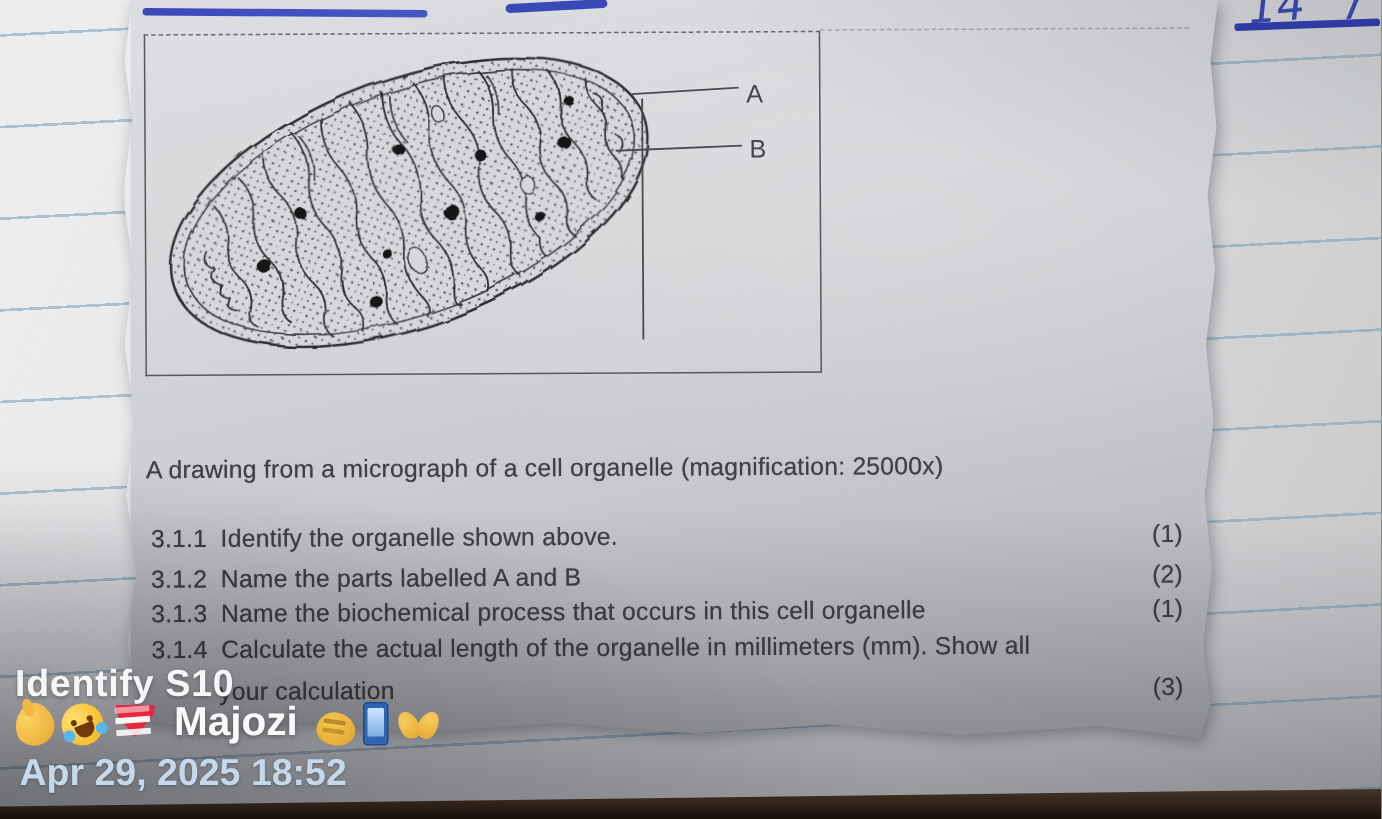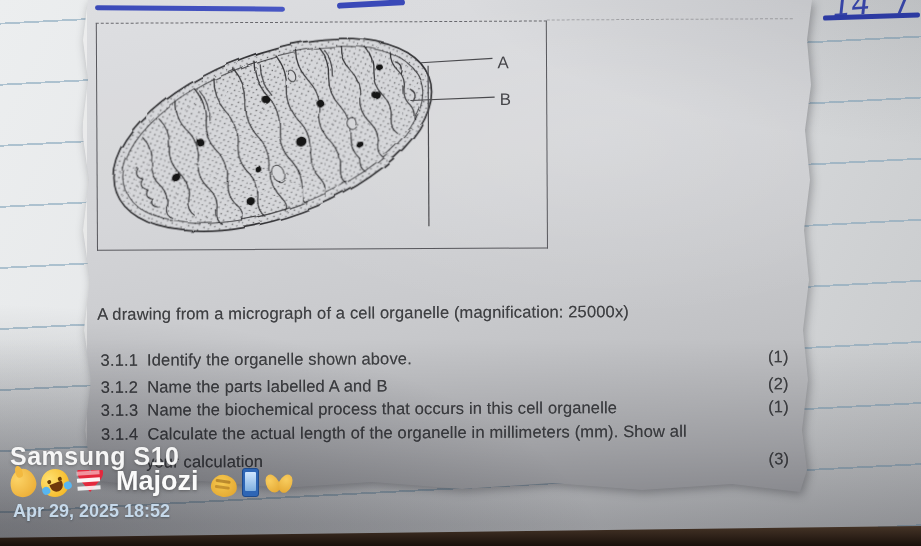--- a/index.html
+++ b/index.html
@@ -60,21 +60,21 @@
     radial-gradient(130% 90% at -5% 105%, rgba(10,12,20,.42), rgba(10,12,20,0) 55%),
     radial-gradient(120% 70% at 108% -8%, rgba(40,44,52,.16), rgba(40,44,52,0) 50%);}
   
   .desk{position:absolute;left:0;right:0;bottom:0;height:22px;z-index:6;
     background:linear-gradient(#4a382a,#19100b);
     clip-path:polygon(0 62%,100% 9%,100% 100%,0 100%);}
   
   .wm-device{position:absolute;left:10px;top:442px;z-index:7;font-size:25px;font-weight:bold;color:#f6f6f6;letter-spacing:.5px;text-shadow:0 1px 3px rgba(70,70,70,.55);}
   .wm-row{position:absolute;left:10px;top:466px;z-index:7;display:flex;align-items:flex-end;gap:5px;}
   .wm-name{font-size:27px;font-weight:bold;color:#fafafa;margin:0 7px;text-shadow:0 1px 3px rgba(60,60,60,.5);}
-  .wm-time{position:absolute;left:13px;top:501px;z-index:7;font-size:18px;font-weight:bold;color:#c6d9ea;text-shadow:0 1px 2px rgba(40,50,60,.45);}
+  .wm-time{position:absolute;left:13px;top:501px;z-index:7;font-size:25px;font-weight:bold;color:#c6d9ea;text-shadow:0 1px 2px rgba(40,50,60,.45);}
   
   .emj{position:relative;display:inline-block;}
   .e-pinch{width:26px;height:28px;background:radial-gradient(circle at 35% 30%,#fcd366,#e8a62d);border-radius:58% 42% 52% 48%/60% 55% 45% 40%;transform:rotate(-18deg);}
   .e-pinch::before{content:"";position:absolute;left:9px;top:-4px;width:7px;height:12px;background:#f3b93f;border-radius:50% 50% 40% 40%;}
   .e-rofl{width:28px;height:28px;background:radial-gradient(circle at 35% 30%,#ffe170,#f3ae13);border-radius:50%;transform:rotate(-22deg);}
   .e-rofl::before{content:"";position:absolute;left:7px;top:9px;width:4px;height:4px;border-radius:50%;background:#6b3f05;box-shadow:11px 1px 0 #6b3f05,-6px 7px 0 2px #58b6f0,16px 10px 0 2px #58b6f0;}
   .e-rofl::after{content:"";position:absolute;left:8px;top:14px;width:13px;height:9px;background:#70380b;border-radius:0 0 12px 12px;}
   .e-heart{width:30px;height:27px;overflow:hidden;}
   .e-heart::before{content:"♥";position:absolute;left:0;top:-8px;font-size:36px;line-height:36px;color:#e3293d;font-family:"DejaVu Sans",sans-serif;}
   .e-heart::after{content:"";position:absolute;left:3px;top:8px;width:23px;height:4px;background:rgba(255,255,255,.95);box-shadow:0 8px 0 rgba(255,255,255,.85),0 -7px 0 rgba(255,255,255,.5);transform:rotate(-4deg);}
@@ -199,21 +199,21 @@
           <span class="q-text">your calculation</span>
           <span class="q-mark">(3)</span>
         </div>
       </div>
     </div>
   </div>
 
   <div class="vig"></div>
   <div class="desk"></div>
 
-  <div class="wm-device">Samsung S10</div>
+  <div class="wm-device">Identify S10</div>
   <div class="wm-row">
     <span class="emj e-pinch"></span>
     <span class="emj e-rofl"></span>
     <span class="emj e-heart"></span>
     <span class="wm-name">Majozi</span>
     <span class="emj e-fist"></span>
     <span class="emj e-phone"></span>
     <span class="emj e-hands"></span>
   </div>
   <div class="wm-time">Apr 29, 2025 18:52</div>

